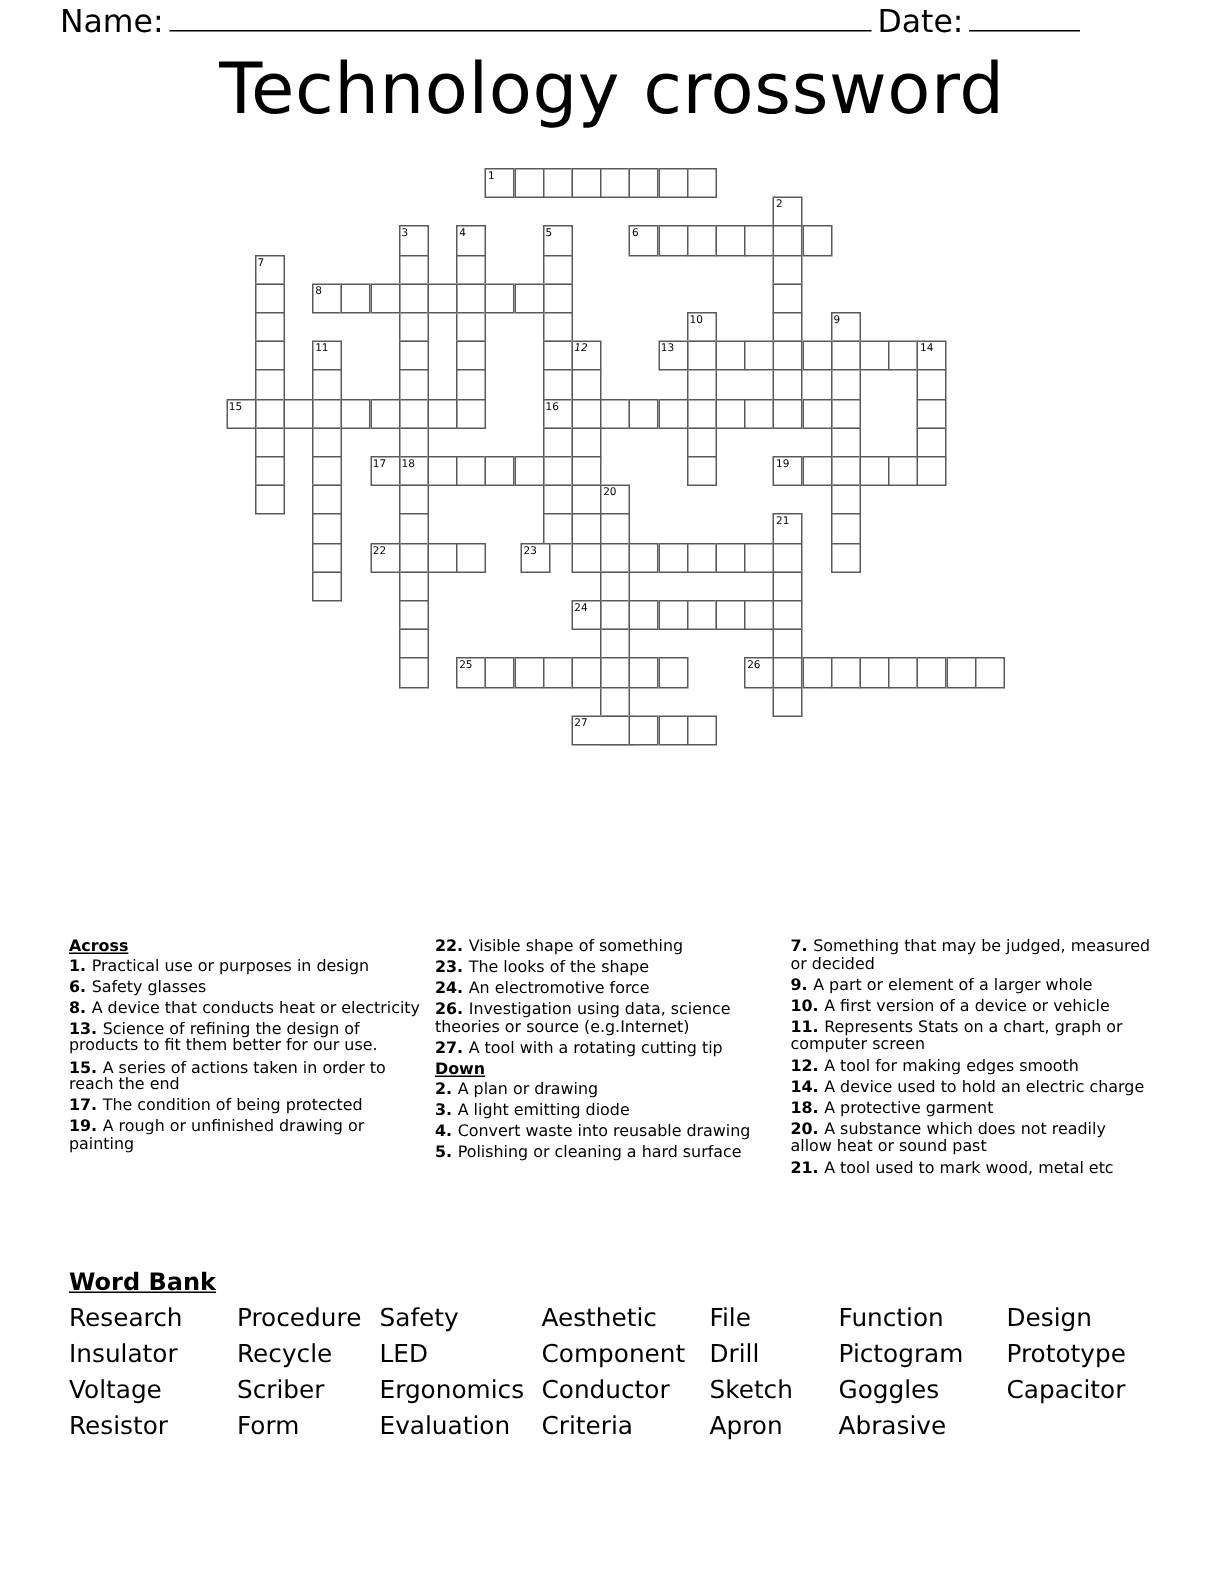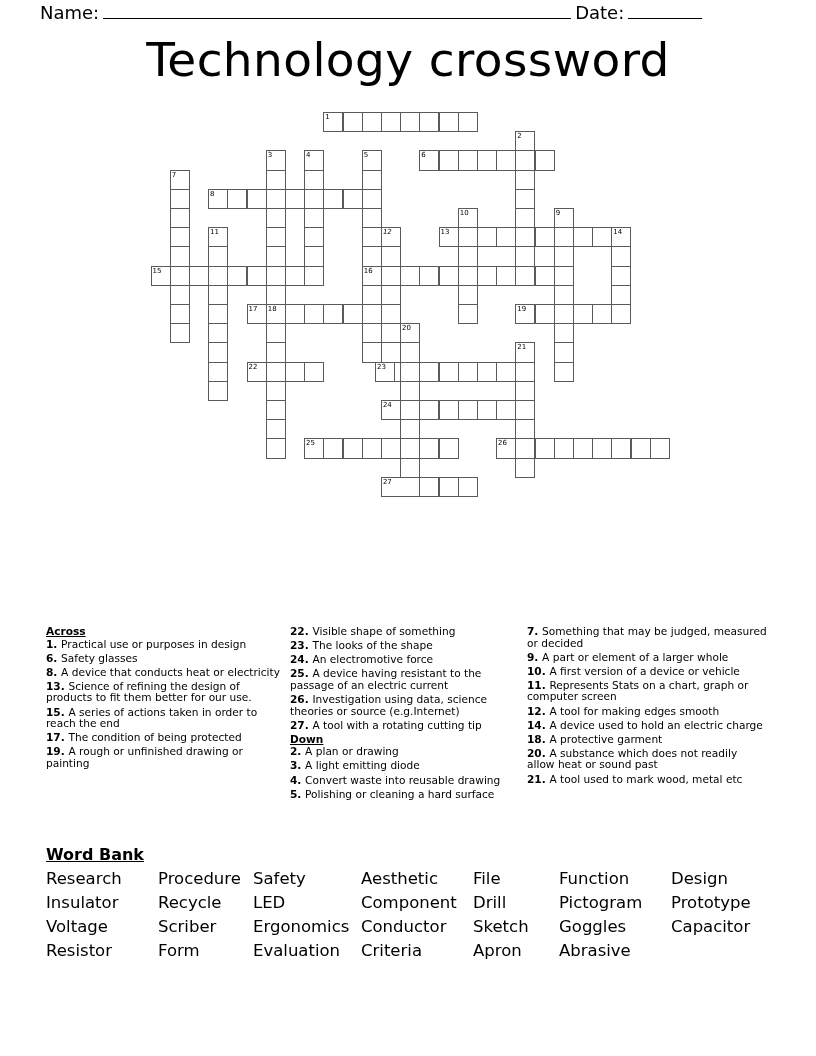--- a/index.html
+++ b/index.html
@@ -16,21 +16,21 @@
     background: #fff;
   }
 
   
   .nameline {
     position: absolute;
     left: 40px; top: 2px;
     width: 736px;
     display: flex;
     align-items: baseline;
-    font-size: 18px;
+    font-size: 21px;
     color: #000;
     font-family: "DejaVu Sans", sans-serif;
   }
   .nameline .lbl { white-space: nowrap; }
   .nameline .rule {
     flex: 0 0 auto;
     border-bottom: 1.4px solid #000;
     height: 15px;
     margin: 0 4px;
   }
@@ -329,21 +329,21 @@
       <div class="cell" style="left: 515.3px; top: 380.8px; width: 20.2px; height: 20.2px;"></div>
       <div class="cell" style="left: 515.3px; top: 400px; width: 20.2px; height: 20.2px;"></div>
       <div class="cell" style="left: 515.3px; top: 419.2px; width: 20.2px; height: 20.2px;"></div>
       <div class="cell" style="left: 515.3px; top: 438.4px; width: 20.2px; height: 20.2px;"></div>
       <div class="cell" style="left: 515.3px; top: 457.6px; width: 20.2px; height: 20.2px;"></div>
       <div class="cell" style="left: 246.5px; top: 361.6px; width: 20.2px; height: 20.2px;">
         <span class="num">22</span>
       </div>
       <div class="cell" style="left: 284.9px; top: 361.6px; width: 20.2px; height: 20.2px;"></div>
       <div class="cell" style="left: 304.1px; top: 361.6px; width: 20.2px; height: 20.2px;"></div>
-      <div class="cell" style="left: 375px; top: 361.6px; width: 20.2px; height: 20.2px;">
+      <div class="cell" style="left: 347px; top: 361.6px; width: 20.2px; height: 20.2px;">
         <span class="num">23</span>
       </div>
       <div class="cell" style="left: 419.3px; top: 361.6px; width: 20.2px; height: 20.2px;"></div>
       <div class="cell" style="left: 438.5px; top: 361.6px; width: 20.2px; height: 20.2px;"></div>
       <div class="cell" style="left: 457.7px; top: 361.6px; width: 20.2px; height: 20.2px;"></div>
       <div class="cell" style="left: 476.9px; top: 361.6px; width: 20.2px; height: 20.2px;"></div>
       <div class="cell" style="left: 496.1px; top: 361.6px; width: 20.2px; height: 20.2px;"></div>
       <div class="cell" style="left: 380.9px; top: 400px; width: 20.2px; height: 20.2px;">
         <span class="num">24</span>
       </div>
@@ -387,21 +387,20 @@
       <span class="clue"><span class="n">13. </span><span>Science of refining the design of products to fit them better for our use.</span></span>
       <span class="clue"><span class="n">15. </span><span>A series of actions taken in order to reach the end</span></span>
       <span class="clue"><span class="n">17. </span><span>The condition of being protected</span></span>
       <span class="clue"><span class="n">19. </span><span>A rough or unfinished drawing or painting</span></span>
     </div>
 
   <div class="clues" id="clues-col2">
       <span class="clue"><span class="n">22. </span><span>Visible shape of something</span></span>
       <span class="clue"><span class="n">23. </span><span>The looks of the shape</span></span>
       <span class="clue"><span class="n">24. </span><span>An electromotive force</span></span>
-      <span class="clue"><span class="n">25. </span><span>A device having resistant to the passage of an electric current</span></span>
       <span class="clue"><span class="n">26. </span><span>Investigation using data, science theories or source (e.g.Internet)</span></span>
       <span class="clue"><span class="n">27. </span><span>A tool with a rotating cutting tip</span></span>
       <span class="clue-head">Down</span>
       <span class="clue"><span class="n">2. </span><span>A plan or drawing</span></span>
       <span class="clue"><span class="n">3. </span><span>A light emitting diode</span></span>
       <span class="clue"><span class="n">4. </span><span>Convert waste into reusable drawing</span></span>
       <span class="clue"><span class="n">5. </span><span>Polishing or cleaning a hard surface</span></span>
     </div>
 
   <div class="clues" id="clues-col3">

